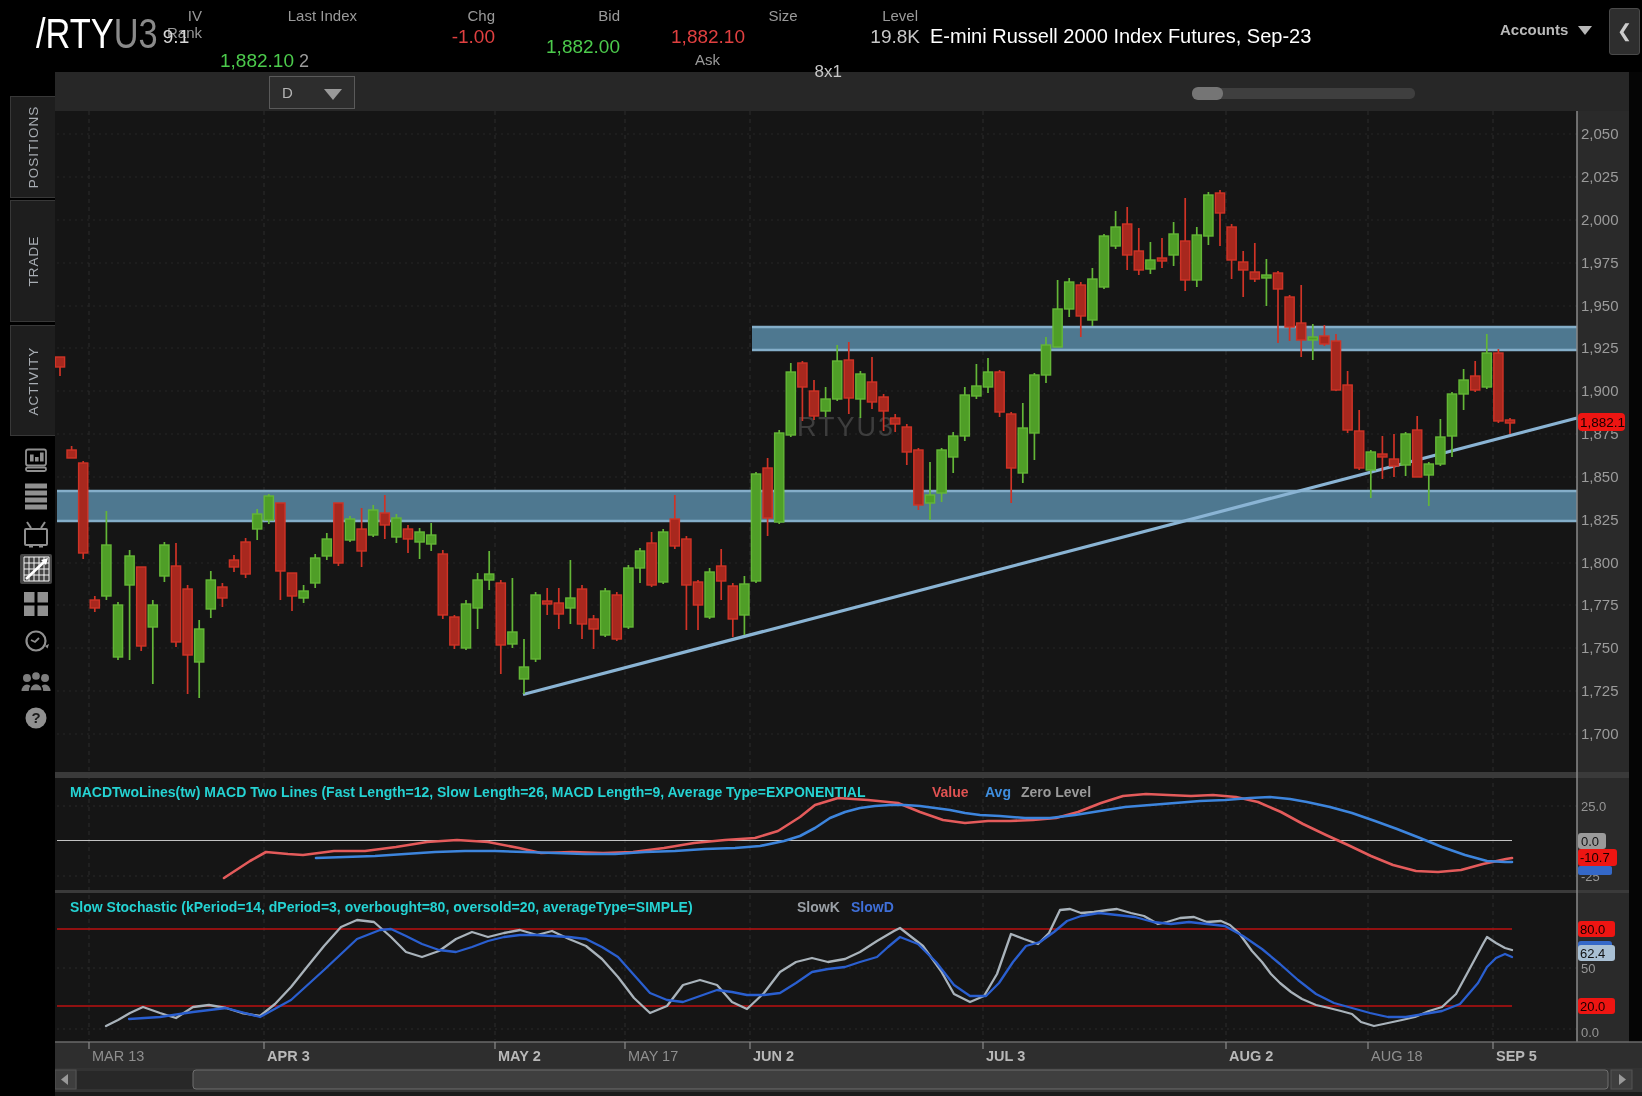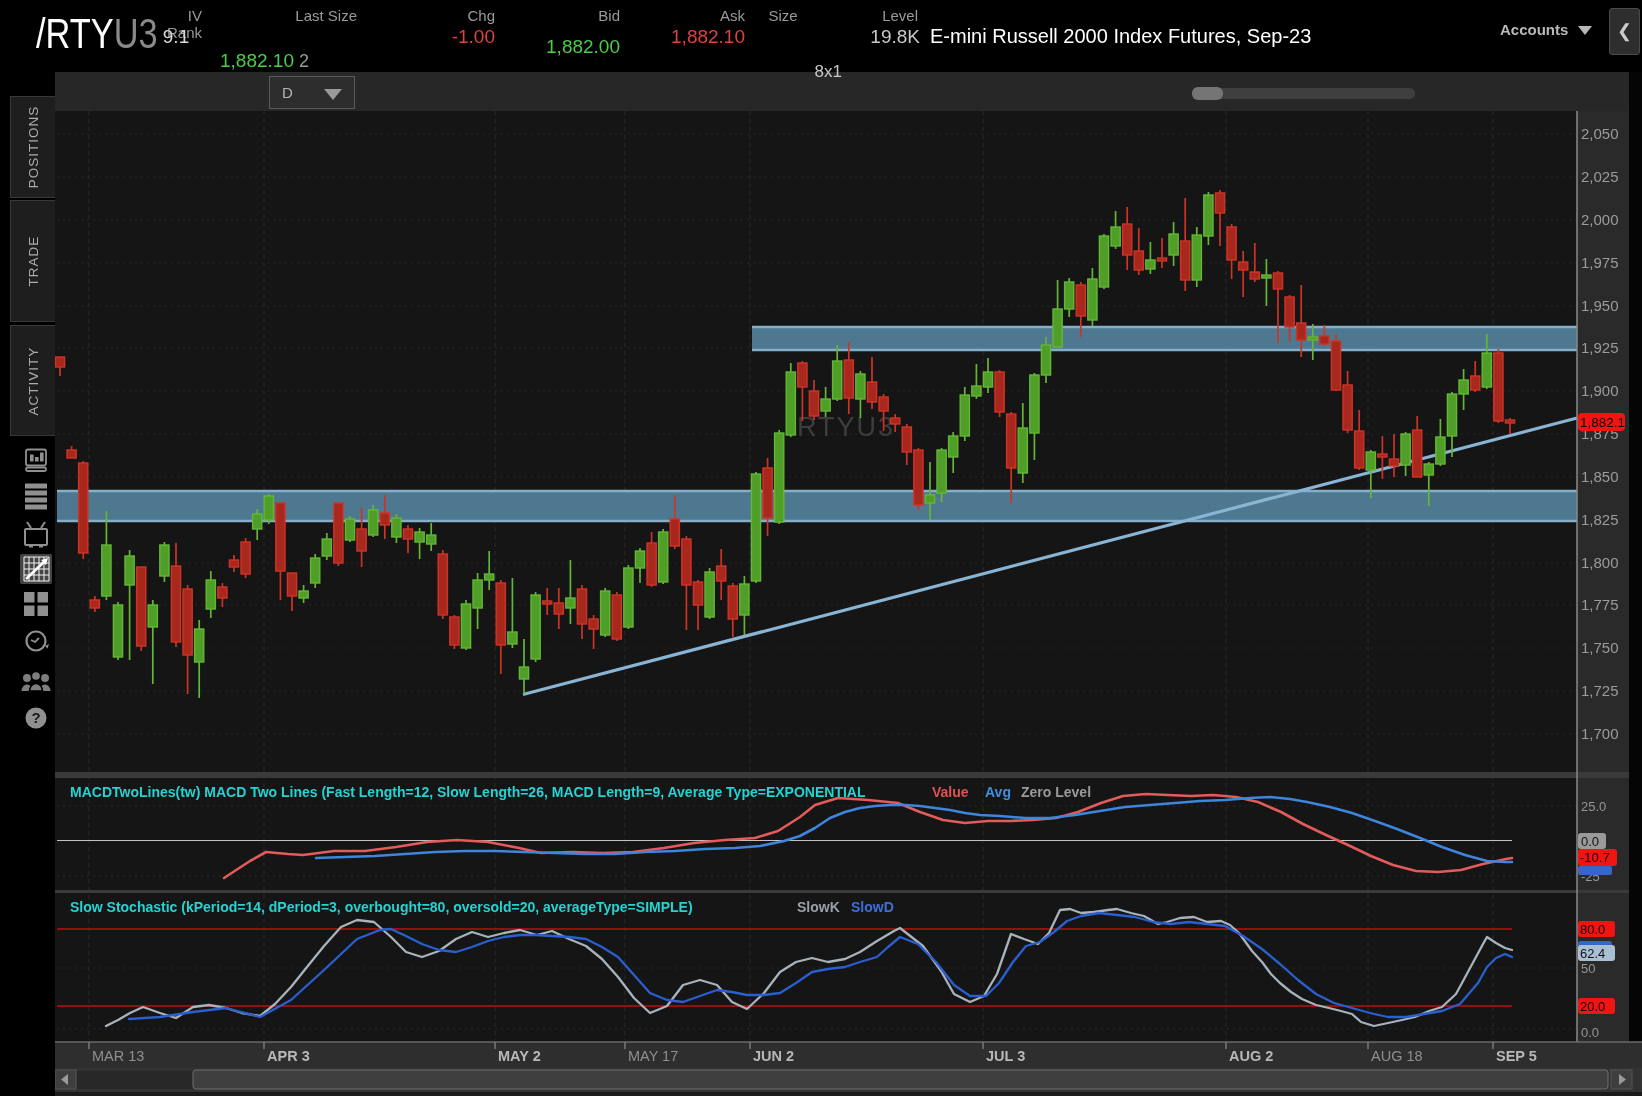--- a/index.html
+++ b/index.html
@@ -396,27 +396,27 @@
 <rect x="193" y="1070" width="1415" height="19" rx="3" fill="#3f3f3f" stroke="#6f6f6f" stroke-width="1"></rect>
 <rect x="55" y="1070" width="21" height="19" fill="#3e3e3e" stroke="#555" stroke-width="1"></rect>
 <path d="M 68 1074 L 61 1079.5 L 68 1085 Z" fill="#999"></path>
 <rect x="1611" y="1070" width="21" height="19" fill="#3e3e3e" stroke="#555" stroke-width="1"></rect>
 <path d="M 1619 1074 L 1626 1079.5 L 1619 1085 Z" fill="#999"></path>
 </svg>
 <div class="hdr">
   <div class="sym">/RTY<span>U3</span></div>
   <div class="qlab" style="left:150px; width:52px; text-align:right;">IV Rank</div>
   <div class="qval" style="left:150px; width:52px; text-align:center;">9.1</div>
-  <div class="qlab" style="left:257px; width:100px; text-align:right;">Last Size</div>
+  <div class="qlab" style="left:257px; width:100px; text-align:right;">Last Index</div>
   <div class="qval grn" style="left:220px; width:120px; text-align:left;margin-top:24px;">1,882.10<span class="gy" style="font-size:18px;"> 2</span></div>
   <div class="qlab" style="left:445px; width:50px; text-align:right;">Chg</div>
   <div class="qval red" style="left:415px; width:80px; text-align:right;">-1.00</div>
   <div class="qlab" style="left:570px; width:50px; text-align:right;">Bid</div>
   <div class="qval grn" style="left:520px; width:100px; text-align:right;margin-top:10px;">1,882.00</div>
-  <div class="qlab" style="left:695px; width:50px; text-align:right;">Ask</div>
+  <div class="qlab" style="left:695px; width:50px; margin-top:44px;">Ask</div>
   <div class="qval red" style="left:645px; width:100px; text-align:right;">1,882.10</div>
   <div class="qlab" style="left:763px; width:40px; text-align:center;">Size</div>
   <div class="qval" style="left:792px; width:50px; text-align:right; font-size:17px; color:#c8c8c8;margin-top:36px;">8x1</div>
   <div class="qlab" style="left:848px; width:70px; text-align:right;">Level</div>
   <div class="qval" style="left:850px; width:70px; text-align:right; color:#c8c8c8;">19.8K</div>
   <div class="title">E-mini Russell 2000 Index Futures, Sep-23</div>
   <div class="accounts">Accounts</div>
   <div class="acc-chev"></div>
   <div class="collbtn">❮</div>
 </div>

